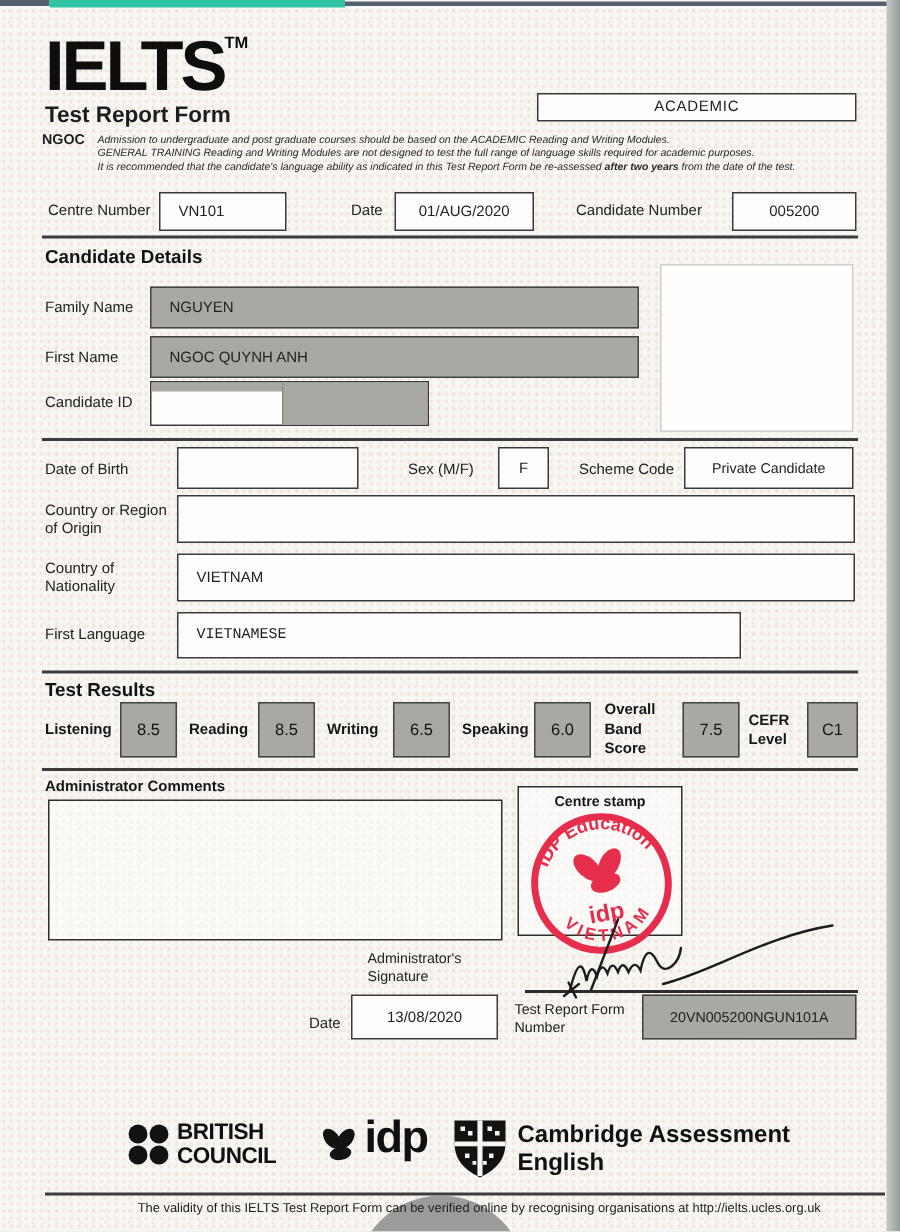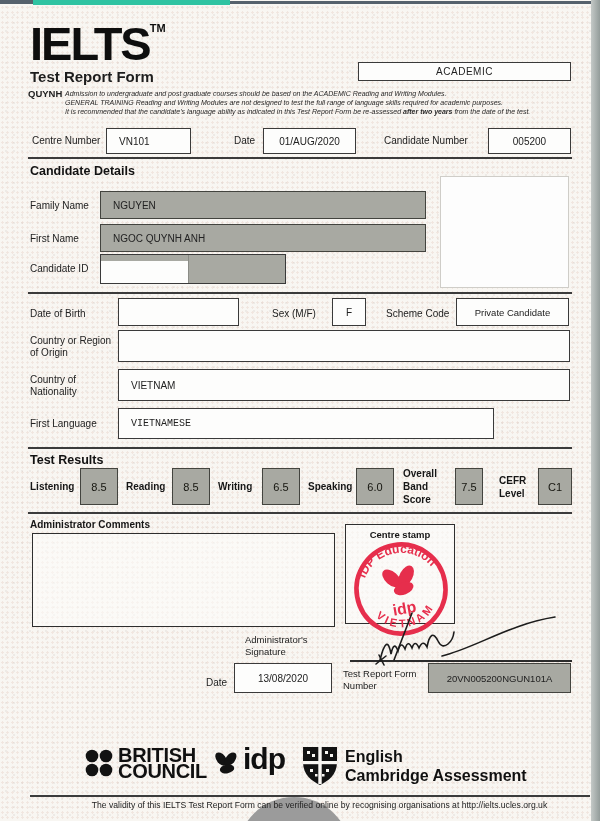--- a/index.html
+++ b/index.html
@@ -39,21 +39,21 @@
   <div class="abs bar-dark" style="left:0;top:0;width:33px;height:4px;"></div>
   <div class="abs" id="top-teal" style="left:33px;top:0;width:197px;height:5px;"></div>
   <div class="abs bar-dark" style="left:230px;top:1px;width:370px;height:3px;"></div>
 
   <div class="abs" style="left:591px;top:0;width:9px;height:821px;background:linear-gradient(to right,#c4c9c7,#939c9a);"></div>
 
   <div class="abs" style="left:30px;top:16px;font-size:47px;font-weight:900;letter-spacing:-2px;color:#0e0e0e;"><span>IELTS</span><span style="font-size:11px;font-weight:bold;vertical-align:28px;letter-spacing:0;">TM</span></div>
   <div class="abs" style="left:30px;top:68px;font-size:15px;font-weight:bold;">Test Report Form</div>
   <div class="box center" style="left:358px;top:62px;width:213px;height:19px;font-size:10px;letter-spacing:.5px;">ACADEMIC</div>
 
-  <div class="abs" style="left:28px;top:88px;font-size:9.5px;font-weight:bold;">QUYNH</div>
+  <div class="abs" style="left:28px;top:88px;font-size:9.5px;font-weight:bold;">NGOC</div>
   <div class="abs" style="left:65px;top:89px;width:505px;">
     <div class="note-line">Admission to undergraduate and post graduate courses should be based on the ACADEMIC Reading and Writing Modules.</div>
     <div class="note-line">GENERAL TRAINING Reading and Writing Modules are not designed to test the full range of language skills required for academic purposes.</div>
     <div class="note-line"><span>It is recommended that the candidate's language ability as indicated in this Test Report Form be re-assessed </span><b>after two years</b><span> from the date of the test.</span></div>
   </div>
 
   <div class="abs lbl" style="left:32px;top:135px;">Centre Number</div>
   <div class="box pad" style="left:106px;top:128px;width:85px;height:26px;">VN101</div>
   <div class="abs lbl" style="left:234px;top:135px;">Date</div>
   <div class="box center" style="left:263px;top:128px;width:93px;height:26px;">01/AUG/2020</div>
@@ -106,21 +106,21 @@
   <div class="abs lbl-b" style="left:126px;top:481px;">Reading</div>
   <div class="score-box" style="left:172px;top:468px;width:38px;height:37px;">8.5</div>
 
   <div class="abs lbl-b" style="left:218px;top:481px;">Writing</div>
   <div class="score-box" style="left:262px;top:468px;width:38px;height:37px;">6.5</div>
 
   <div class="abs lbl-b" style="left:308px;top:481px;">Speaking</div>
   <div class="score-box" style="left:356px;top:468px;width:38px;height:37px;">6.0</div>
 
   <div class="abs lbl-b" style="left:403px;top:467px;width:48px;line-height:13px;">Overall Band Score</div>
-  <div class="score-box" style="left:455px;top:468px;width:28px;height:37px;">7.5</div>
+  <div class="score-box" style="left:455px;top:468px;width:38px;height:37px;">7.5</div>
 
   <div class="abs lbl-b" style="left:499px;top:474px;width:42px;line-height:13px;">CEFR Level</div>
   <div class="score-box" style="left:538px;top:468px;width:34px;height:37px;">C1</div>
 
   <div class="hr" style="left:28px;top:512px;width:544px;"></div>
 
   <div class="abs lbl-b" style="left:30px;top:519px;">Administrator Comments</div>
   <div class="abs" style="left:32px;top:533px;width:303px;height:94px;border:1.6px solid #2e2e2e;background:rgba(253,253,252,.55);box-sizing:border-box;"></div>
 
   <div class="stamp-frame" style="left:345px;top:524px;width:110px;height:100px;">
@@ -167,21 +167,21 @@
   <div class="abs" style="left:85px;top:749px;width:28px;height:28px;">
     <svg width="28" height="28" viewBox="0 0 28 28">
         <g fill="#121212">
       <circle cx="7" cy="7" r="6.3"></circle>
           <circle cx="21" cy="7" r="6.3"></circle>
       <circle cx="7" cy="21" r="6.3"></circle>
           <circle cx="21" cy="21" r="6.3"></circle>
     </g>
       </svg>
   </div>
-  <div class="abs logo-text" style="left:118px;top:747px;width:80px;font-size:20px;line-height:16px;">BRITISH COUNCIL</div>
+  <div class="abs logo-text" style="left:118px;top:747px;width:80px;font-size:15px;line-height:16px;">BRITISH COUNCIL</div>
 
   <div class="abs" style="left:208px;top:748px;width:34px;height:32px;">
     <svg width="34" height="32" viewBox="0 0 110 110">
         <g fill="#121212">
       <ellipse cx="42" cy="38" rx="16" ry="26" transform="rotate(-38 42 38)"></ellipse>
       <ellipse cx="74" cy="38" rx="16" ry="26" transform="rotate(38 74 38)"></ellipse>
       <ellipse cx="62" cy="72" rx="15" ry="25" transform="rotate(80 62 72)"></ellipse>
     </g>
       </svg>
   </div>
@@ -198,21 +198,21 @@
         <rect x="23" y="5" width="3" height="3"></rect>
           <rect x="28" y="8" width="3" height="3"></rect>
         <rect x="8" y="23" width="3" height="3"></rect>
           <rect x="24" y="23" width="3" height="3"></rect>
         <rect x="13" y="28" width="2.5" height="2.5"></rect>
           <rect x="20" y="28" width="2.5" height="2.5"></rect>
       </g>
     </svg>
   </div>
   <div class="abs" style="left:345px;top:748px;font-size:16px;font-weight:600;line-height:18.5px;color:#101010;">
-    <div>English</div>
-      <div>Cambridge Assessment</div>
+    <div>Cambridge Assessment</div>
+      <div>English</div>
   </div>
 
   <div class="hr" style="left:30px;top:795px;width:560px;height:1.6px;"></div>
   <div class="abs" style="left:0;top:800px;width:591px;text-align:center;font-size:8.6px;color:#222;z-index:3;margin-left:24px;">The validity of this IELTS Test Report Form can be verified online by recognising organisations at http://ielts.ucles.org.uk</div>
   <div class="abs" style="left:237px;top:797px;width:114px;height:114px;border-radius:50%;background:#9b9b9b;z-index:2;"></div>
 
 </div>
 
 </body></html>

